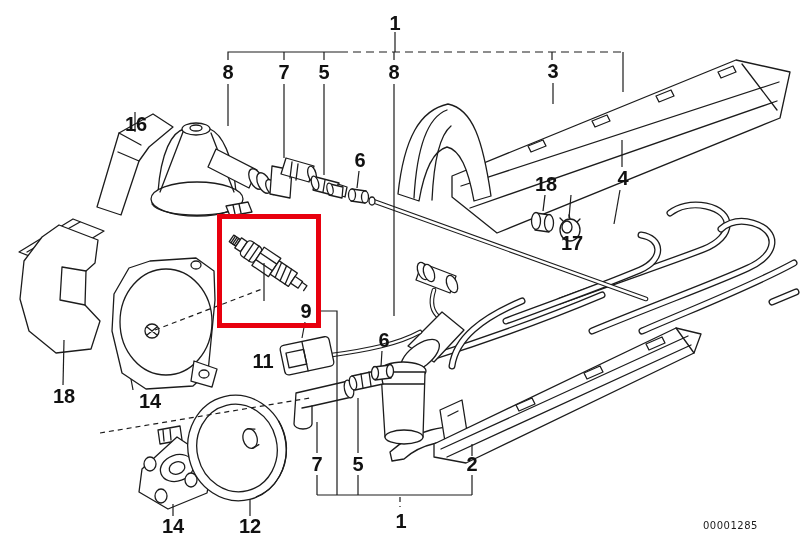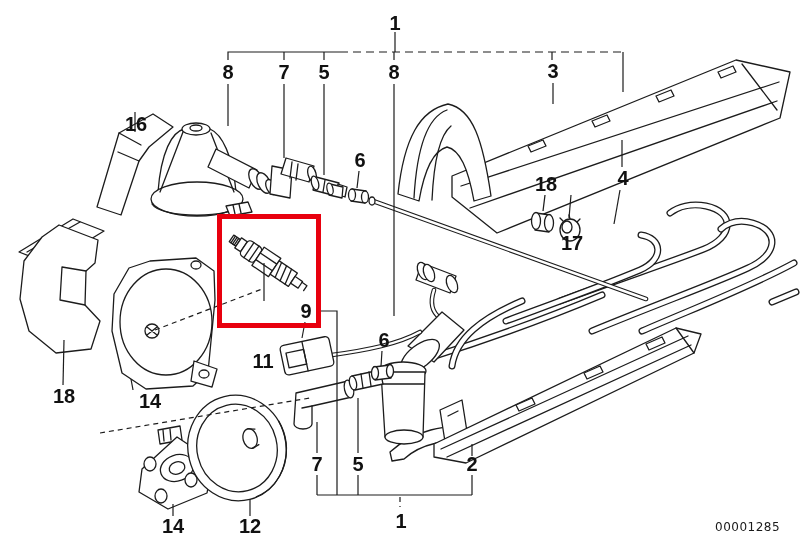--- a/index.html
+++ b/index.html
@@ -13,21 +13,21 @@
   .dash2{stroke-dasharray:5 4;}
   .wo{stroke:#1c1c1c;stroke-width:7;fill:none;stroke-linecap:round;}
   .wi{stroke:#ffffff;stroke-width:4.4;fill:none;stroke-linecap:round;}
   .to{stroke:#1c1c1c;stroke-width:4.6;fill:none;stroke-linecap:round;}
   .ti{stroke:#ffffff;stroke-width:2.4;fill:none;stroke-linecap:round;}
   .callout{position:absolute;transform:translate(-50%,-50%);font-weight:bold;
            font-size:20px;color:#111;z-index:30;white-space:nowrap;line-height:1;}
   .red-box{position:absolute;left:217px;top:214px;width:104px;height:114px;
            border:5px solid #e8000e;box-sizing:border-box;z-index:20;}
   .watermark{position:absolute;left:703px;top:520px;font-family:"DejaVu Sans",sans-serif;
-             font-size:12px;color:#1a1a1a;letter-spacing:.5px;z-index:30;margin-left:12px;}
+             font-size:10px;color:#1a1a1a;letter-spacing:.5px;z-index:30;}
 </style>
 </head>
 <body>
 
 <div class="stage">
 
 <svg width="800" height="560" viewBox="0 0 800 560">
 
   <g>
     <path class="wo" d="M560,301 C640,272 676,260 704,249 C734,237 735,212 706,206 C691,203 678,207 670,213"></path>

